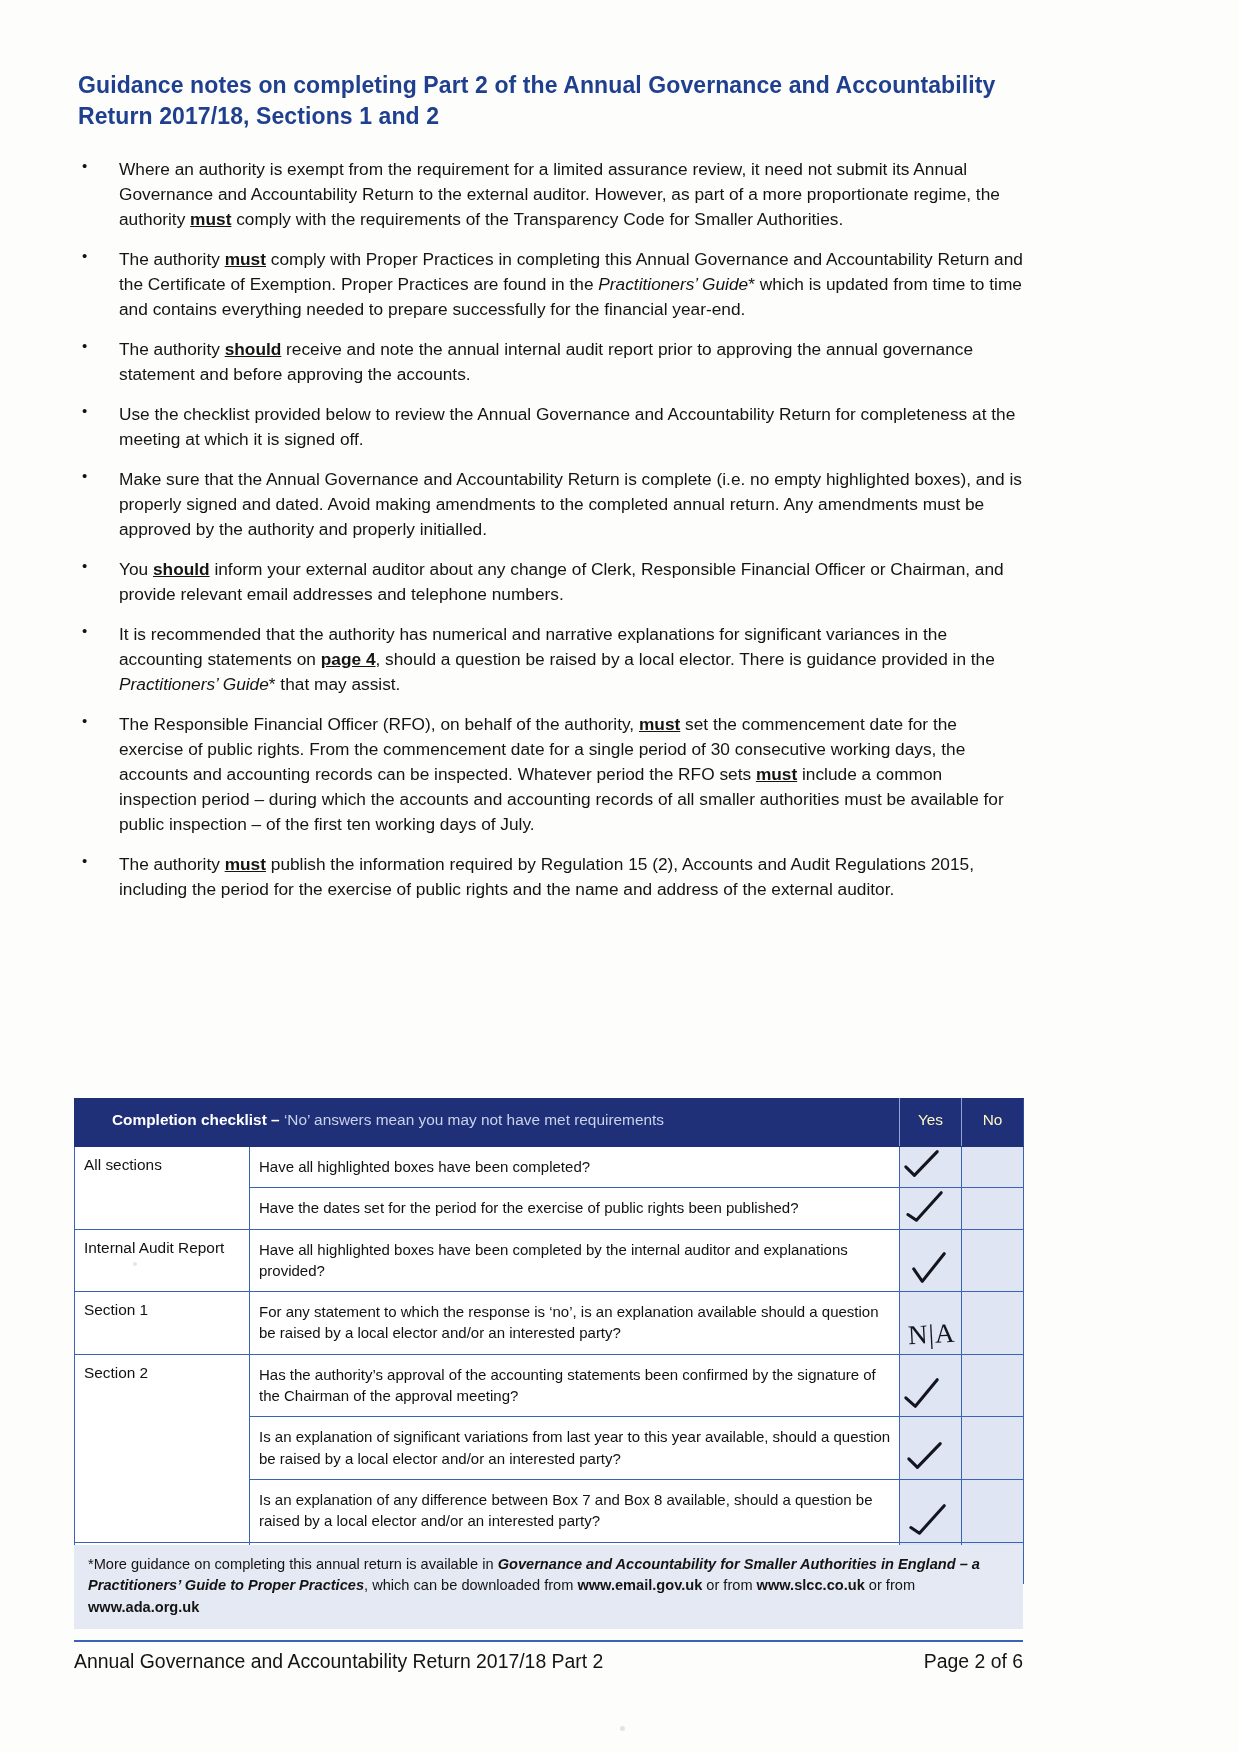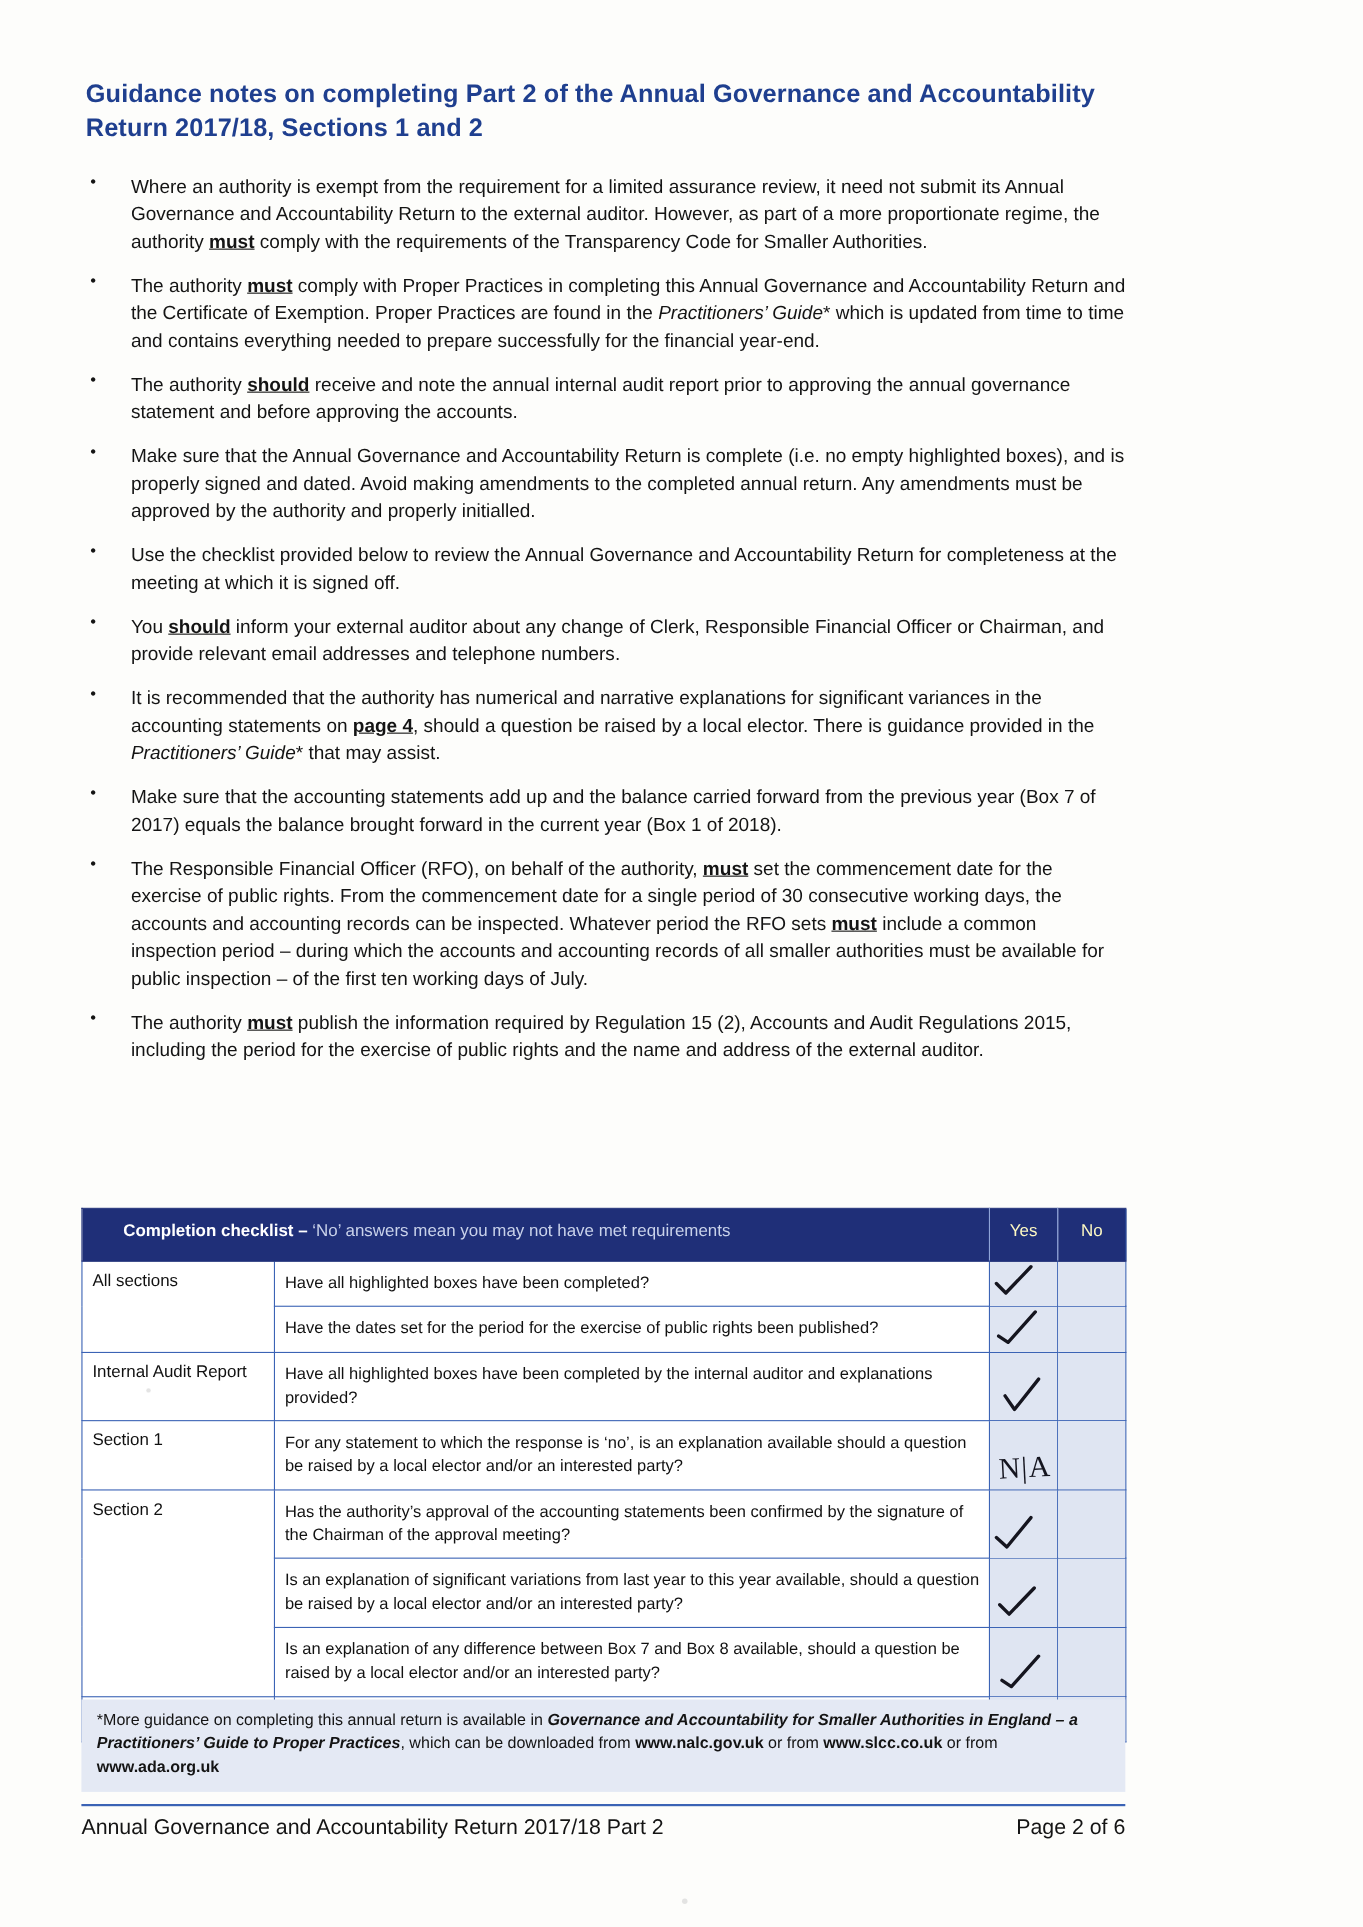--- a/index.html
+++ b/index.html
@@ -197,25 +197,24 @@
 <div class="page">
 
   <div class="content">
 
     <h1 class="doc-title">Guidance notes on completing Part 2 of the Annual Governance and Accountability Return 2017/18, Sections 1 and 2</h1>
 
     <ul class="bullets">
         <li>Where an authority is exempt from the requirement for a limited assurance review, it need not submit its Annual Governance and Accountability Return to the external auditor. However, as part of a more proportionate regime, the authority <b>must</b> comply with the requirements of the Transparency Code for Smaller Authorities.</li>
         <li>The authority <b>must</b> comply with Proper Practices in completing this Annual Governance and Accountability Return and the Certificate of Exemption. Proper Practices are found in the <i>Practitioners’ Guide</i>* which is updated from time to time and contains everything needed to prepare successfully for the financial year-end.</li>
         <li>The authority <b>should</b> receive and note the annual internal audit report prior to approving the annual governance statement and before approving the accounts.</li>
+        <li>Use the checklist provided below to review the Annual Governance and Accountability Return for completeness at the meeting at which it is signed off.</li>
         <li>Make sure that the Annual Governance and Accountability Return is complete (i.e. no empty highlighted boxes), and is properly signed and dated. Avoid making amendments to the completed annual return. Any amendments must be approved by the authority and properly initialled.</li>
-        <li>Use the checklist provided below to review the Annual Governance and Accountability Return for completeness at the meeting at which it is signed off.</li>
         <li>You <b>should</b> inform your external auditor about any change of Clerk, Responsible Financial Officer or Chairman, and provide relevant email addresses and telephone numbers.</li>
         <li>It is recommended that the authority has numerical and narrative explanations for significant variances in the accounting statements on <b>page 4</b>, should a question be raised by a local elector. There is guidance provided in the <i>Practitioners’ Guide</i>* that may assist.</li>
-        <li>Make sure that the accounting statements add up and the balance carried forward from the previous year (Box 7 of 2017) equals the balance brought forward in the current year (Box 1 of 2018).</li>
         <li>The Responsible Financial Officer (RFO), on behalf of the authority, <b>must</b> set the commencement date for the exercise of public rights. From the commencement date for a single period of 30 consecutive working days, the accounts and accounting records can be inspected. Whatever period the RFO sets <b>must</b> include a common inspection period – during which the accounts and accounting records of all smaller authorities must be available for public inspection – of the first ten working days of July.</li>
         <li>The authority <b>must</b> publish the information required by Regulation 15 (2), Accounts and Audit Regulations 2015, including the period for the exercise of public rights and the name and address of the external auditor.</li>
       </ul>
 
   </div>
 
   <table class="checklist">
     <colgroup>
       <col style="width:175px">
       <col style="width:650px">
@@ -301,21 +300,21 @@
           <td class="sec" rowspan="1">Sections 1 and 2</td>
           <td class="q">Trust funds – have all disclosures been made if the authority is a sole managing trustee?</td>
           <td class="ans">
             <span class="mark na" style="left: 8px; bottom: 4px; transform: rotate(-3deg); white-space: nowrap;">N|A</span>
           </td>
           <td class="ans no"></td>
         </tr>
       </tbody>
   </table>
 
-  <div class="footnote">*More guidance on completing this annual return is available in <span class="bi">Governance and Accountability for Smaller Authorities in England – a Practitioners’ Guide to Proper Practices</span>, which can be downloaded from <b>www.nalc.gov.uk</b> or from <b>www.slcc.co.uk</b> or from <b>www.ada.org.uk</b></div>
+  <div class="footnote">*More guidance on completing this annual return is available in <span class="bi">Governance and Accountability for Smaller Authorities in England – a Practitioners’ Guide to Proper Practices</span>, which can be downloaded from <b>www.email.gov.uk</b> or from <b>www.slcc.co.uk</b> or from <b>www.ada.org.uk</b></div>
 
   <div class="footer-rule"></div>
   <div class="footer">
     <span>Annual Governance and Accountability Return 2017/18 Part 2</span>
     <span>Page 2 of 6</span>
   </div>
 
   <div class="speck" style="left:620px;top:1726px;width:5px;height:5px;"></div>
   <div class="speck" style="left:133px;top:1262px;width:4px;height:4px;"></div>
 </div>

